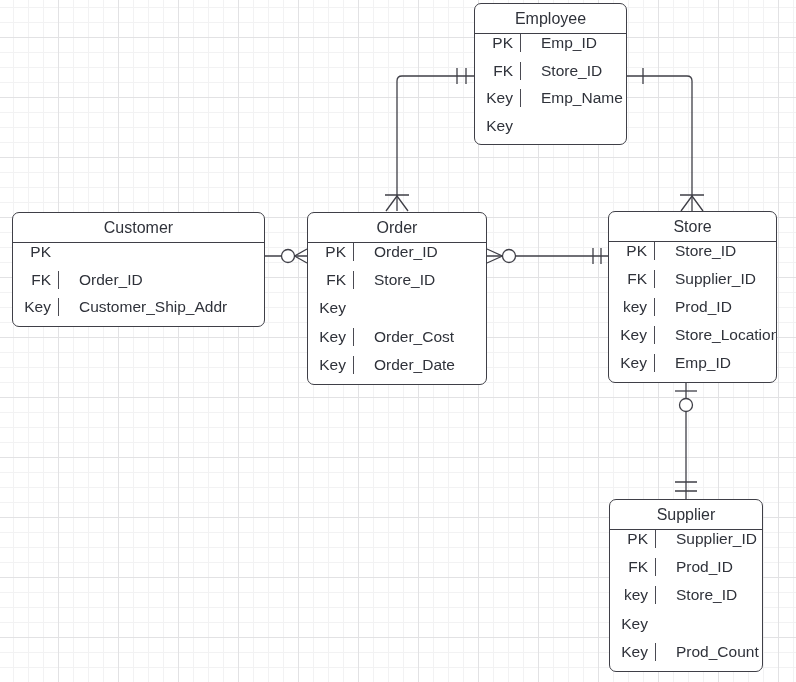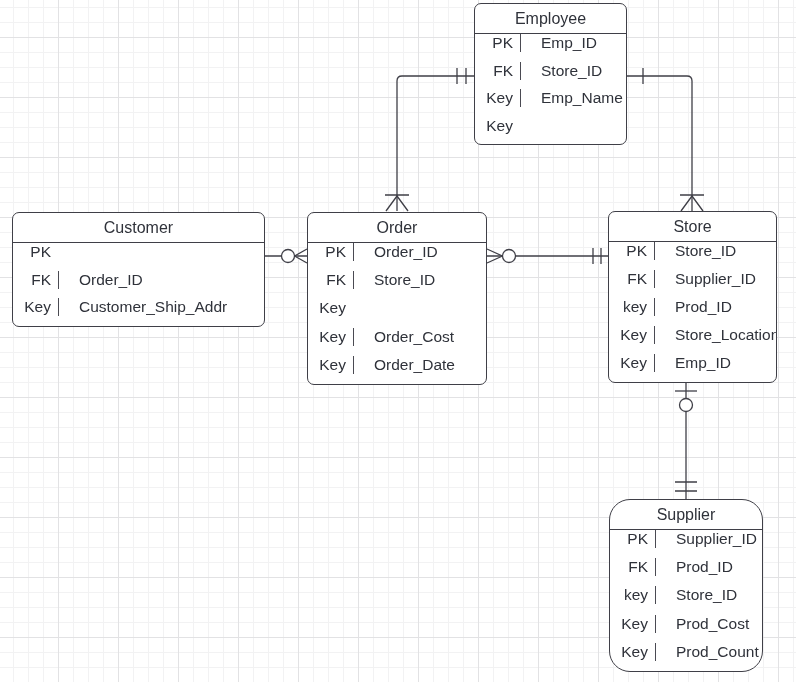--- a/index.html
+++ b/index.html
@@ -198,38 +198,37 @@
         <span class="cell-key">Key</span>
         <span class="cell-name">Store_Location</span>
       </div>
       <div class="entity-row">
         <span class="cell-key">Key</span>
         <span class="cell-name">Emp_ID</span>
       </div>
     </div>
   </div>
 
-  <div class="entity" style="left:609px; top:499px; width:154px; height:173px;border-radius:21px;">
+  <div class="entity" style="left:609px; top:499px; width:154px; height:173px;">
     <div class="entity-title">Supplier</div>
     <div class="entity-body">
       <div class="entity-row">
         <span class="cell-key">PK</span>
         <span class="cell-name">Supplier_ID</span>
       </div>
       <div class="entity-row">
         <span class="cell-key">FK</span>
         <span class="cell-name">Prod_ID</span>
       </div>
       <div class="entity-row">
         <span class="cell-key">key</span>
         <span class="cell-name">Store_ID</span>
       </div>
       <div class="entity-row">
         <span class="cell-key">Key</span>
-        <span class="cell-name">Prod_Cost</span>
       </div>
       <div class="entity-row">
         <span class="cell-key">Key</span>
         <span class="cell-name">Prod_Count</span>
       </div>
     </div>
   </div>
 
 </div>
 

